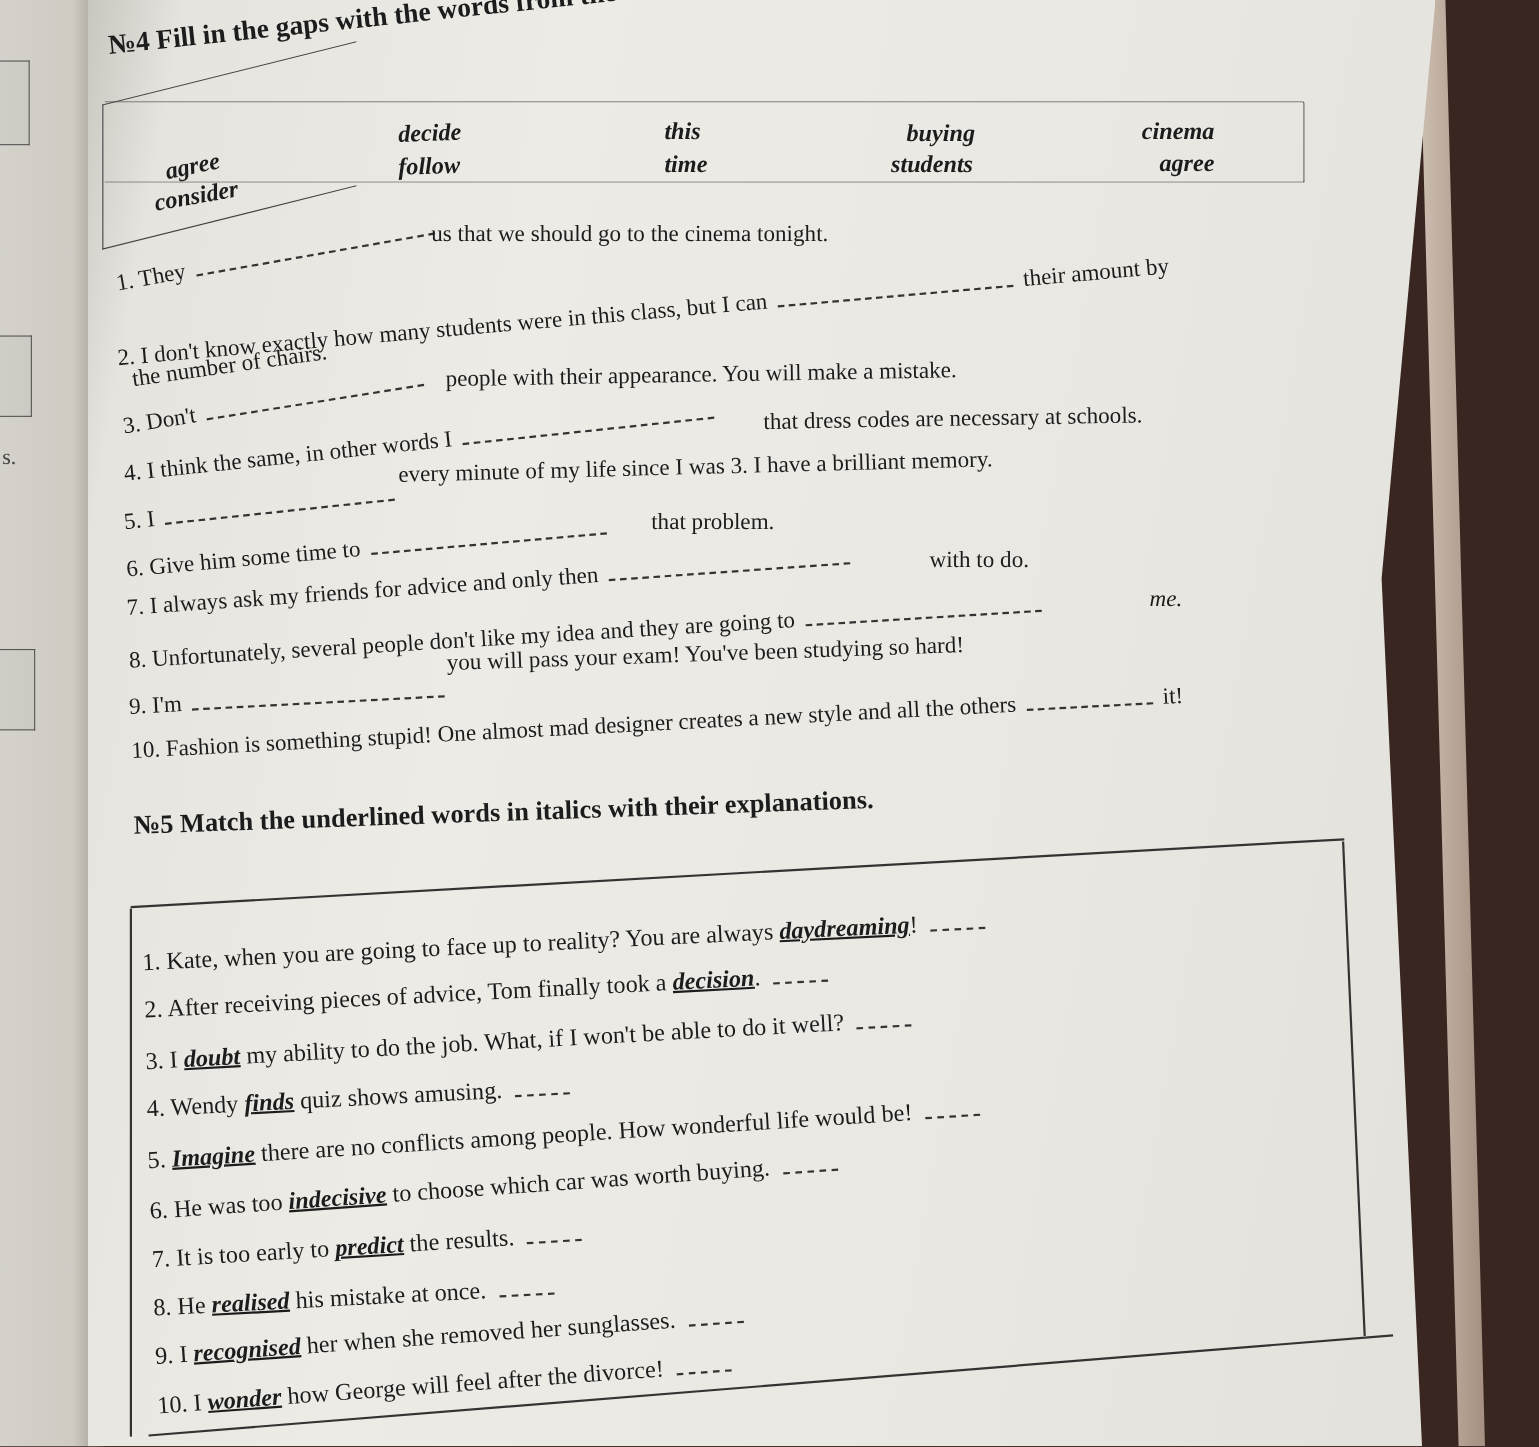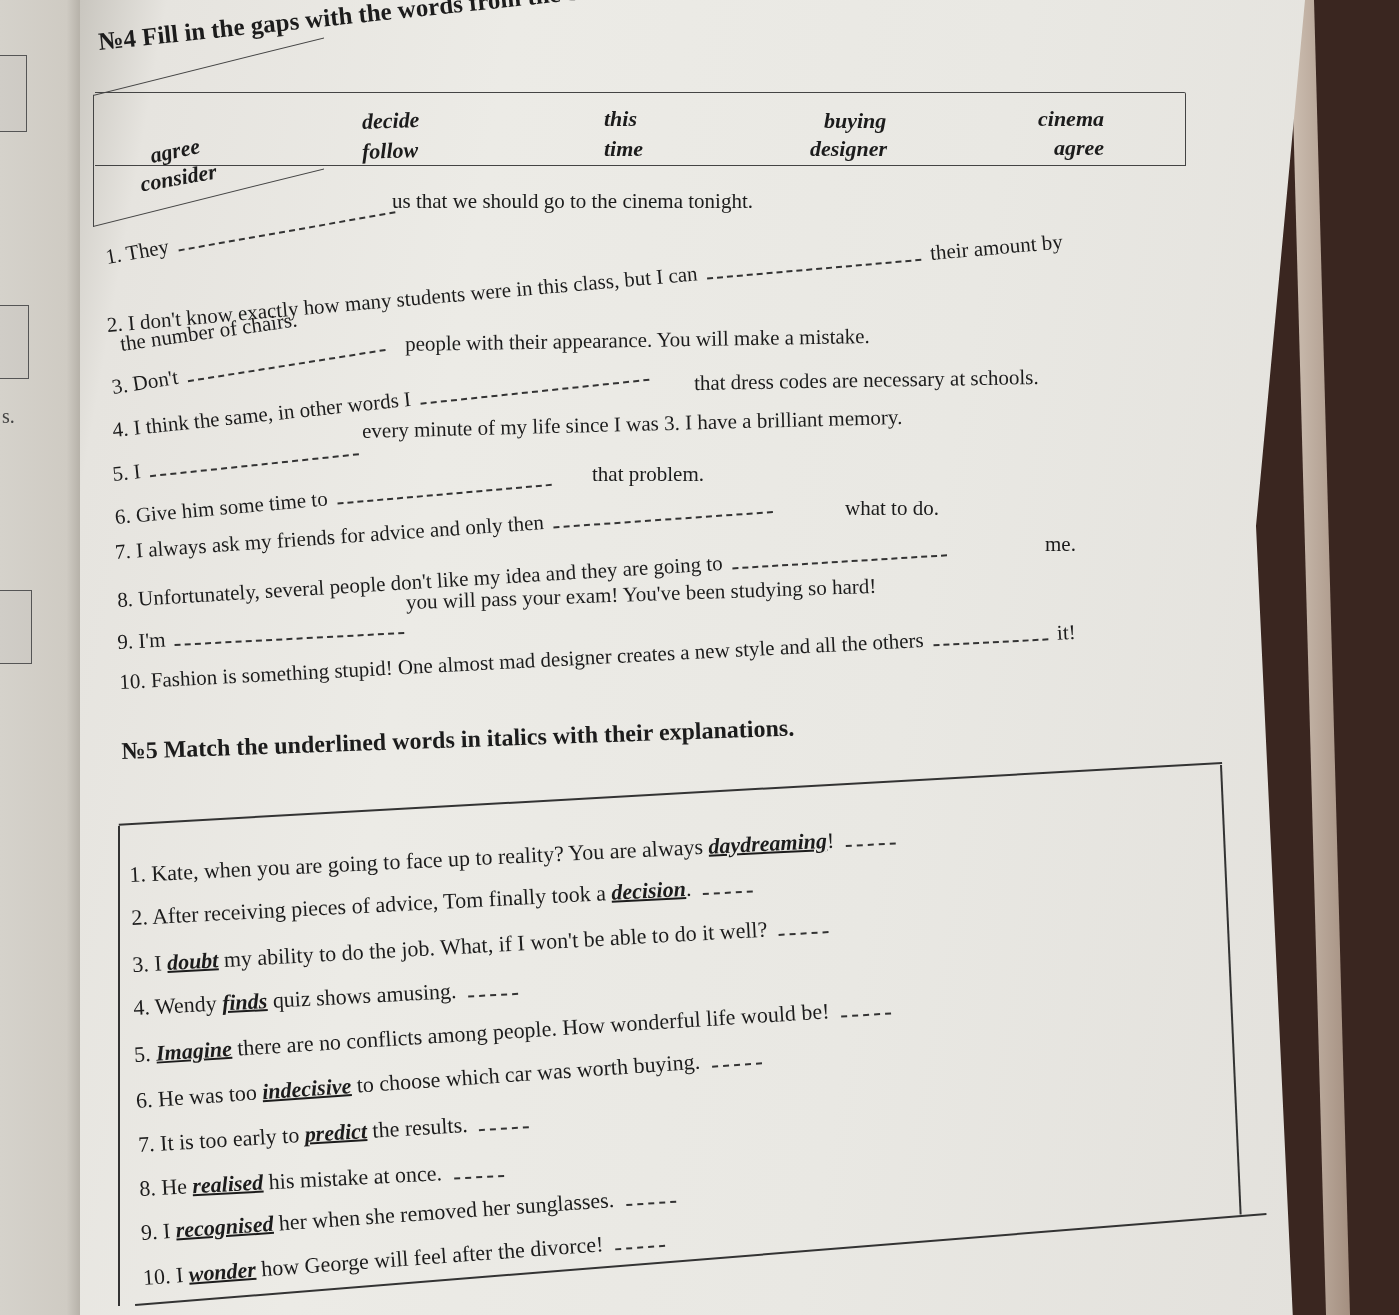--- a/index.html
+++ b/index.html
@@ -78,31 +78,31 @@
 <div>
   <div class="wordbox"></div>
   <div class="wordbox-skew"></div>
   <div class="word" style="left:150px;top:138px;transform:rotate(-12deg);">agree</div>
   <div class="word" style="left:140px;top:165px;transform:rotate(-10deg);">consider</div>
   <div class="word" style="left:362px;top:108px;transform:rotate(-2deg);">decide</div>
   <div class="word" style="left:362px;top:138px;transform:rotate(-2deg);">follow</div>
   <div class="word" style="left:604px;top:106px;">this</div>
   <div class="word" style="left:604px;top:136px;">time</div>
   <div class="word" style="left:824px;top:108px;">buying</div>
-  <div class="word" style="left:810px;top:136px;">designer</div>
+  <div class="word" style="left:810px;top:136px;">students</div>
   <div class="word" style="left:1038px;top:106px;">cinema</div>
   <div class="word" style="left:1054px;top:135px;">agree</div>
 </div>
 
 <div class="ex" style="left:108px;top:245px;transform:rotate(-10deg);transform-origin:left bottom;">
   <span>1.</span>
   <span>They</span>
   <span class="blank" style="width:220px"></span>
 </div>
-<div class="ex" style="left:392px;top:189px;">us that we should go to the cinema tonight.</div>
+<div class="ex" style="left:392px;top:200px;">us that we should go to the cinema tonight.</div>
 
 <div class="ex" style="left:108px;top:313px;transform:rotate(-5deg);transform-origin:left bottom;">
   <span>2.</span>
   <span>I don't know exactly how many students were in this class, but I can</span>
   <span class="blank" style="width:215px"></span>
   <span>their amount by</span>
 </div>
 <div class="ex" style="left:122px;top:332px;transform:rotate(-8deg);transform-origin:left bottom;">the number of chairs.</div>
 
 <div class="ex" style="left:114px;top:375px;transform:rotate(-9deg);transform-origin:left bottom;">
@@ -131,28 +131,28 @@
   <span>Give him some time to</span>
   <span class="blank" style="width:215px"></span>
 </div>
 <div class="ex" style="left:592px;top:462px;">that problem.</div>
 
 <div class="ex" style="left:116px;top:540px;transform:rotate(-4deg);transform-origin:left bottom;">
   <span>7.</span>
   <span>I always ask my friends for advice and only then</span>
   <span class="blank" style="width:220px"></span>
 </div>
-<div class="ex" style="left:845px;top:496px;">what to do.</div>
+<div class="ex" style="left:845px;top:496px;">with to do.</div>
 
 <div class="ex" style="left:118px;top:588px;transform:rotate(-3.5deg);transform-origin:left bottom;">
   <span>8.</span>
   <span>Unfortunately, several people don't like my idea and they are going to</span>
   <span class="blank" style="width:215px"></span>
 </div>
-<div class="ex" style="left:1045px;top:532px;">me.</div>
+<div class="ex" style="left:1045px;top:532px;font-style:italic;">me.</div>
 
 <div class="ex" style="left:118px;top:630px;transform:rotate(-3deg);transform-origin:left bottom;">
   <span>9.</span>
   <span>I'm</span>
   <span class="blank" style="width:230px"></span>
 </div>
 <div class="ex" style="left:406px;top:582px;transform:rotate(-2deg);">you will pass your exam! You've been studying so hard!</div>
 
 <div class="ex" style="left:120px;top:670px;transform:rotate(-3deg);transform-origin:left bottom;">
   <span>10.</span>

